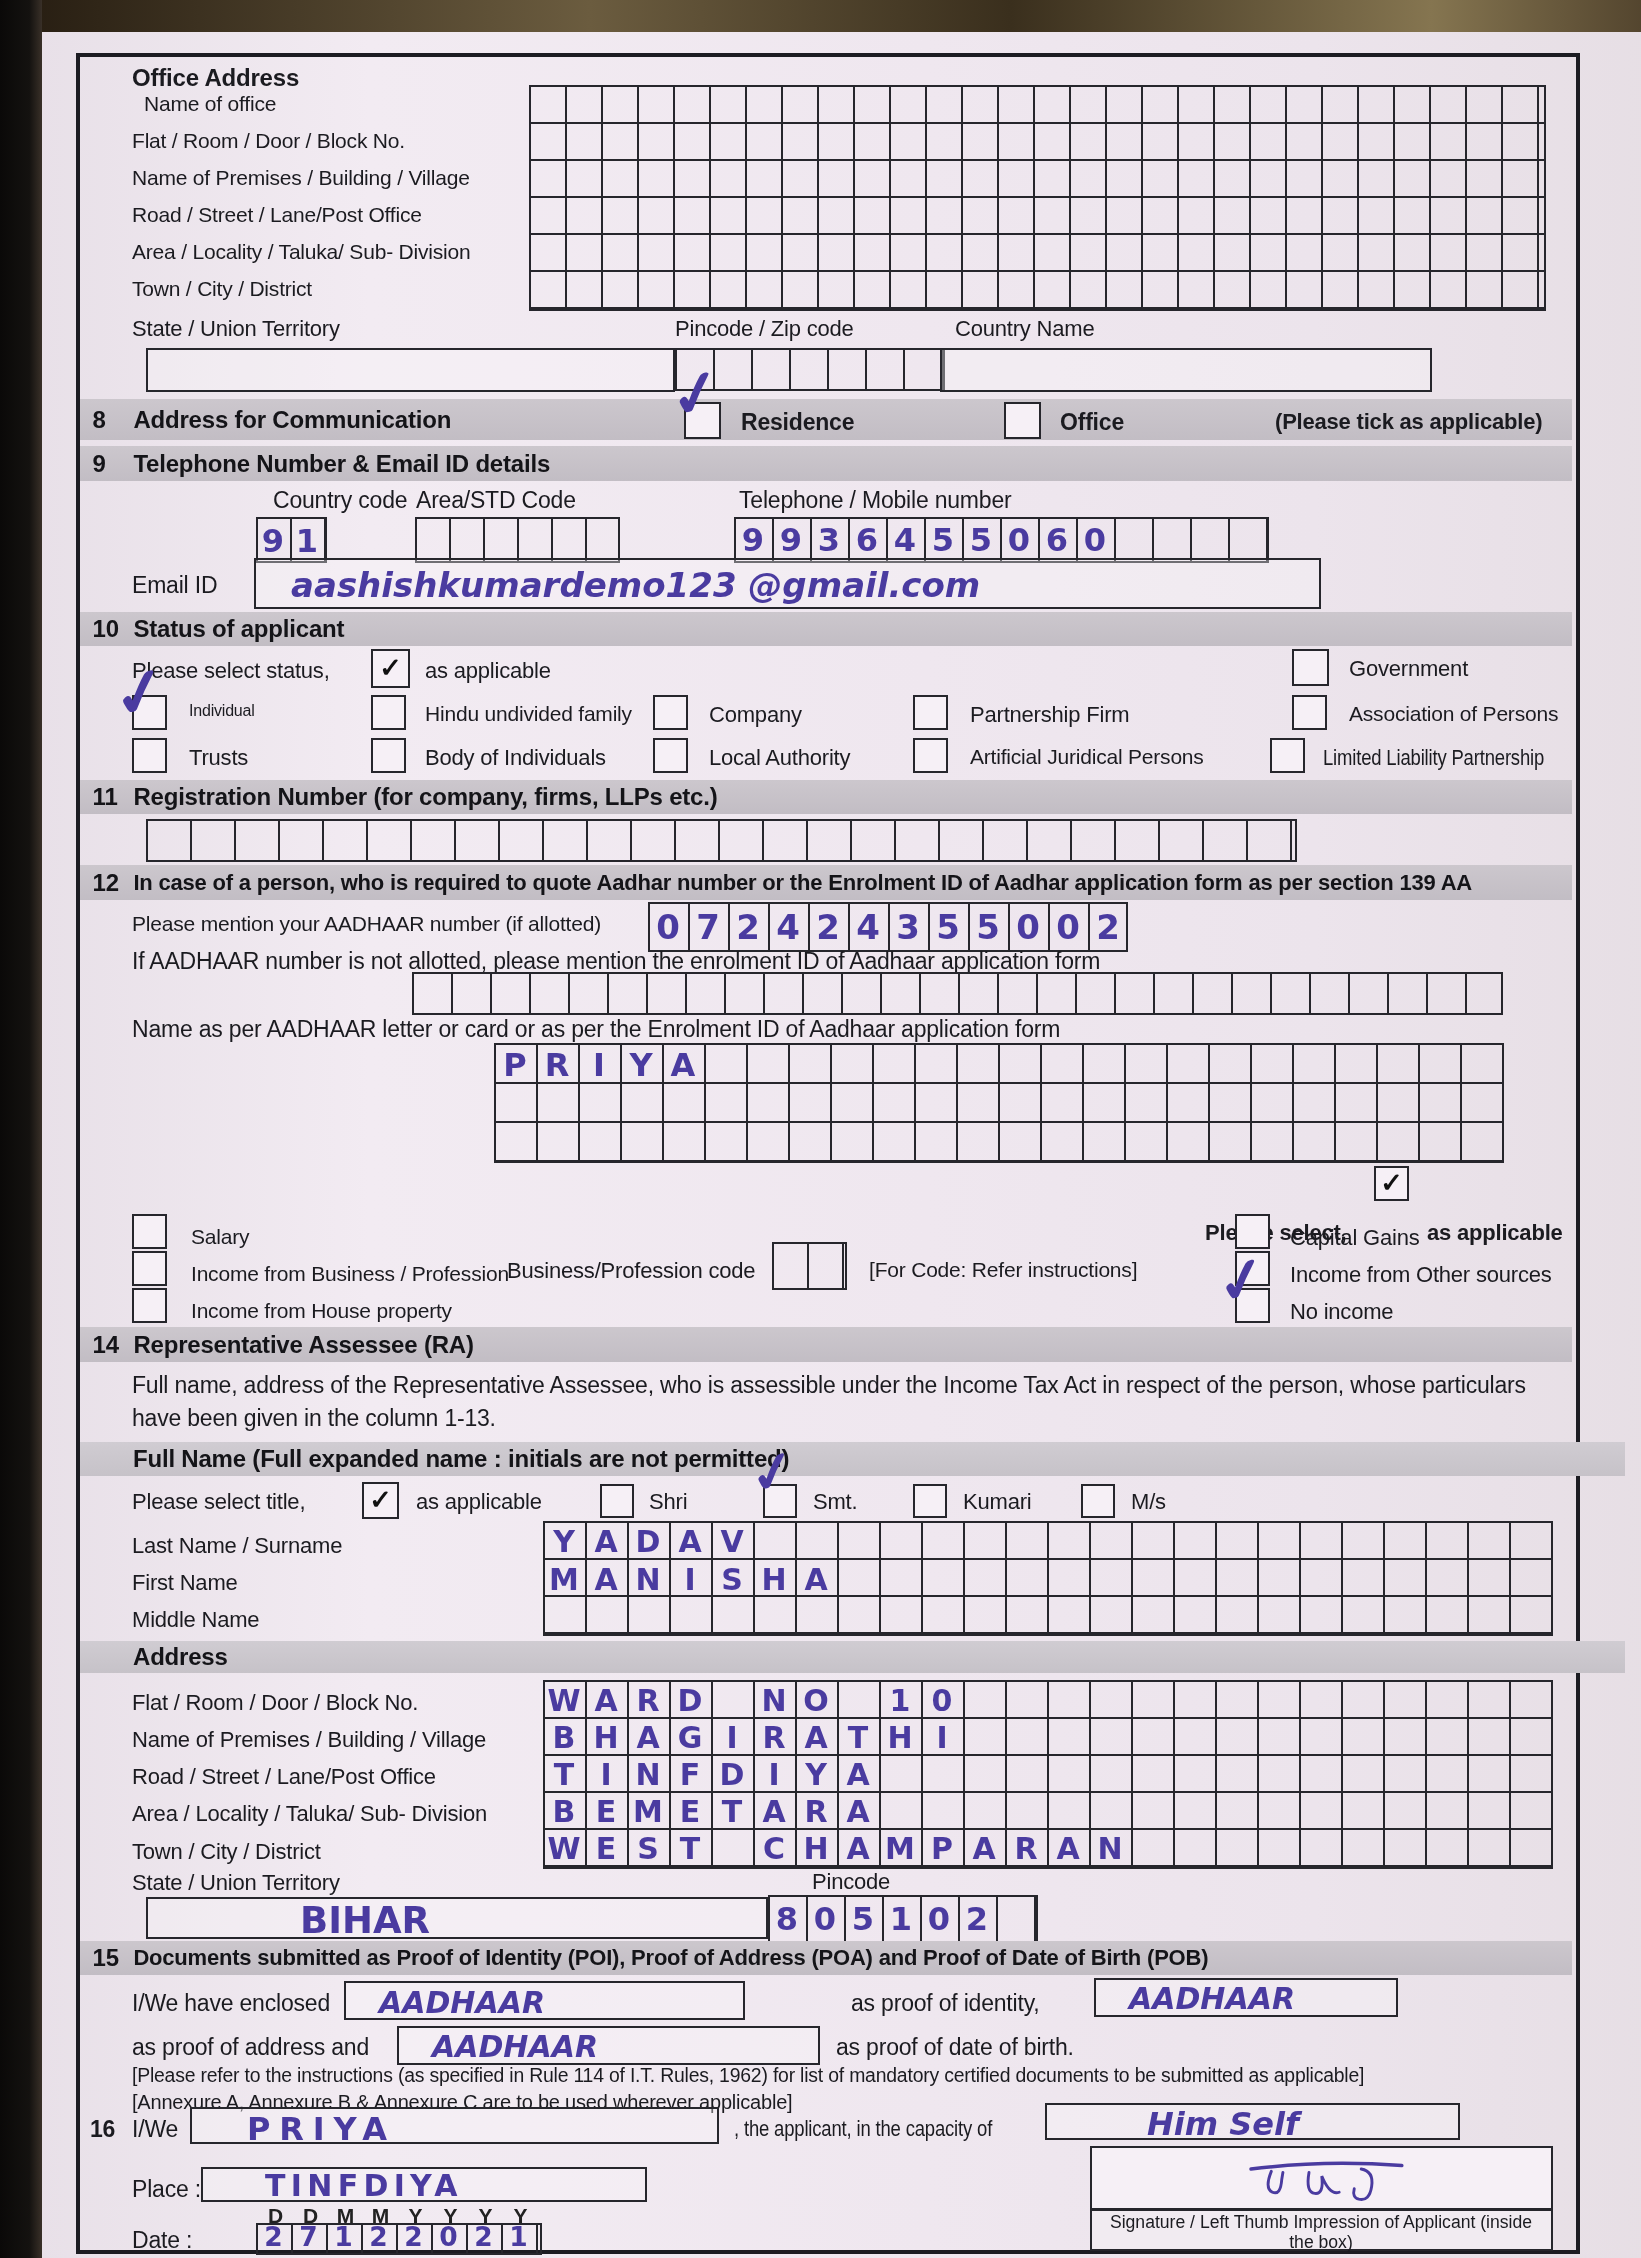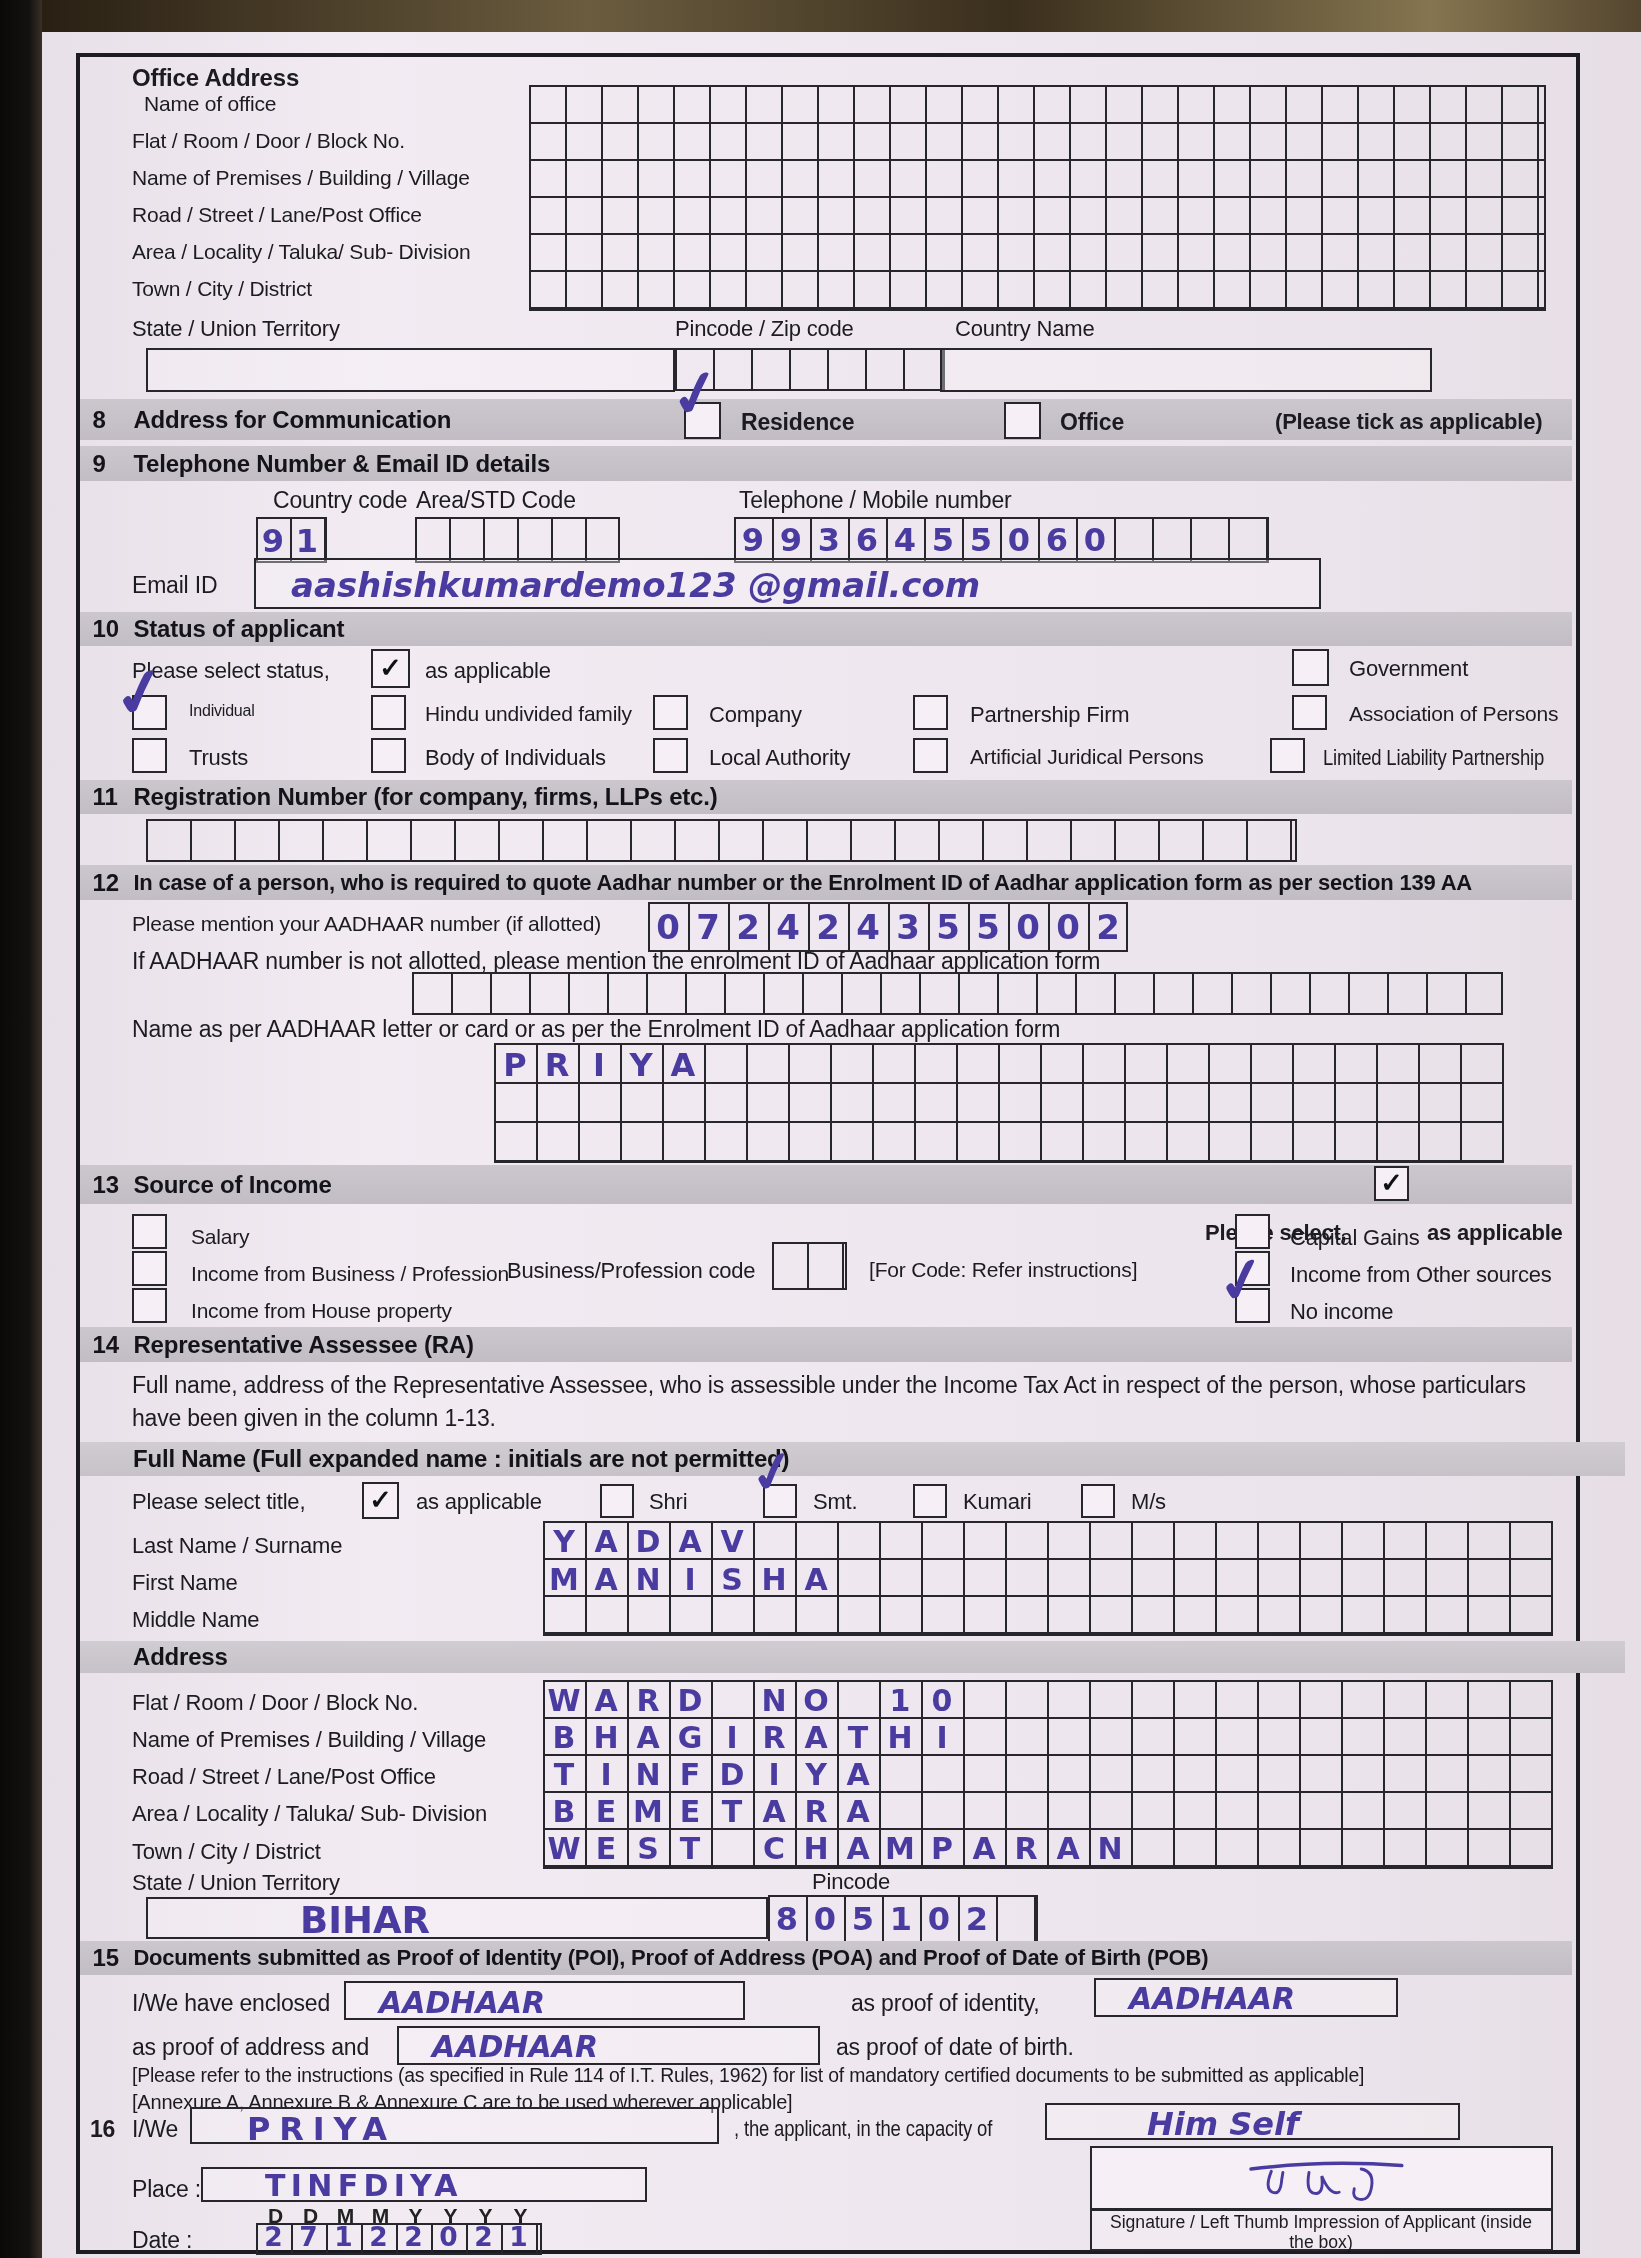--- a/index.html
+++ b/index.html
@@ -137,24 +137,20 @@
   </div>
   <div class="lbl" style="left:132px;top:912px;font-size:21px">Please mention your AADHAAR number (if allotted)</div>
   <div class="grid" style="left:648px;top:902px;width:476px;height:46px;--cw:40px"></div>
   <div class="hwc" style="left:648px;top:907px;font-size:34px"><span style="display: inline-block; width: 40px; text-align: center;">0</span><span style="display: inline-block; width: 40px; text-align: center;">7</span><span style="display: inline-block; width: 40px; text-align: center;">2</span><span style="display: inline-block; width: 40px; text-align: center;">4</span><span style="display: inline-block; width: 40px; text-align: center;">2</span><span style="display: inline-block; width: 40px; text-align: center;">4</span><span style="display: inline-block; width: 40px; text-align: center;">3</span><span style="display: inline-block; width: 40px; text-align: center;">5</span><span style="display: inline-block; width: 40px; text-align: center;">5</span><span style="display: inline-block; width: 40px; text-align: center;">0</span><span style="display: inline-block; width: 40px; text-align: center;">0</span><span style="display: inline-block; width: 40px; text-align: center;">2</span></div>
   <div class="lbl" style="left:132px;top:948px">If AADHAAR number is not allotted, please mention the enrolment ID of Aadhaar application form</div>
   <div class="grid" style="left:412px;top:972px;width:1087px;height:39px;--cw:39px"></div>
   <div class="lbl" style="left:132px;top:1016px">Name as per AADHAAR letter or card or as per the Enrolment ID of Aadhaar application form</div>
   <div class="grid" style="left:494px;top:1043px;width:1006px;height:116px;--cw:42px;--ch:39px"></div>
   <div class="hwc" style="left:494px;top:1046px;font-size:32px"><span style="display: inline-block; width: 42px; text-align: center;">P</span><span style="display: inline-block; width: 42px; text-align: center;">R</span><span style="display: inline-block; width: 42px; text-align: center;">I</span><span style="display: inline-block; width: 42px; text-align: center;">Y</span><span style="display: inline-block; width: 42px; text-align: center;">A</span></div>
 
-  <div class="band" style="top:1165px;height:39px">
-    <span class="num">13</span>
-    <span class="bt">Source of Income</span>
-  </div>
   <div class="lbl b i" style="left:1205px;top:1172px;font-size:22px">Please select,</div>
   <div class="cb" style="left:1374px;top:1166px;width:35px;height:35px">
       <span class="tkb">✓</span>
     </div>
   <div class="lbl b i" style="left:1427px;top:1172px;font-size:22px">as applicable</div>
 
   <div class="cb" style="left:132px;top:1214px;width:35px;height:35px"></div>
   <div class="lbl" style="left:191px;top:1225px;font-size:21px">Salary</div>
   <div class="cb" style="left:132px;top:1251px;width:35px;height:35px"></div>
   <div class="lbl" style="left:191px;top:1262px;font-size:21px">Income from Business / Profession</div>

